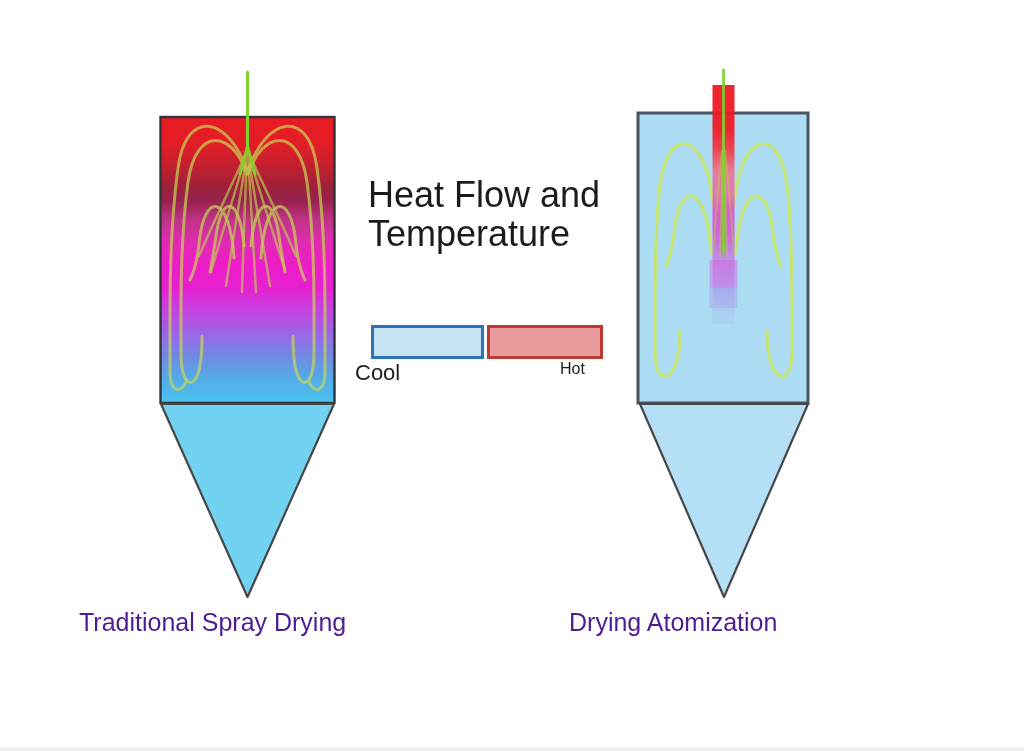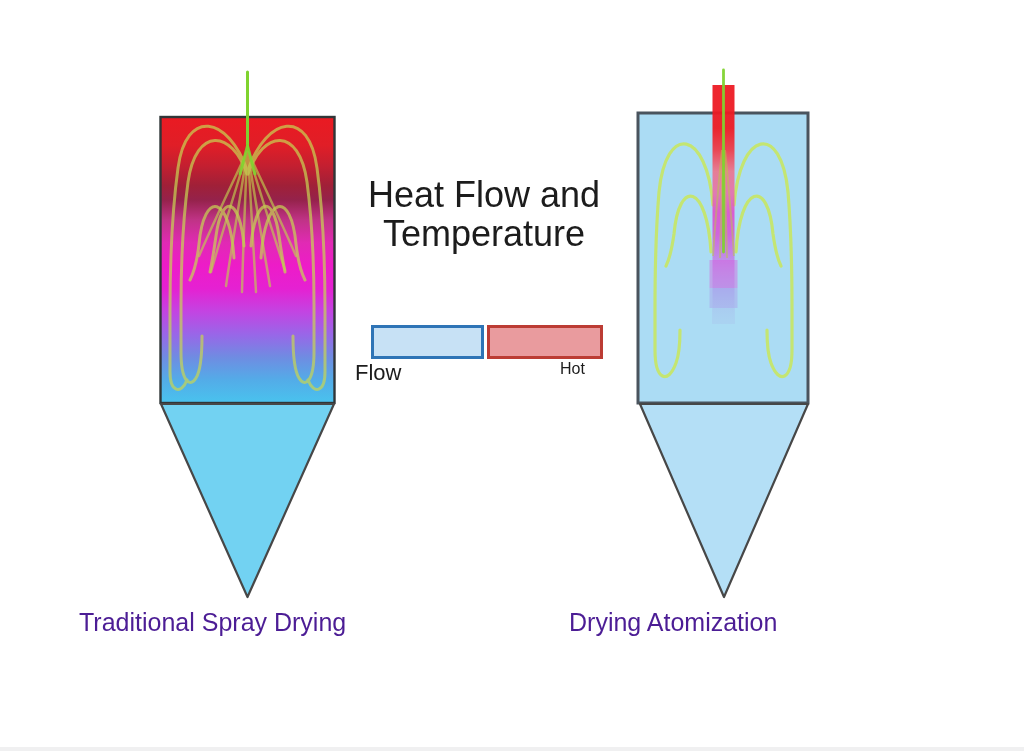--- a/index.html
+++ b/index.html
@@ -1,21 +1,21 @@
 <!DOCTYPE html>
 <html><head>
 <meta charset="utf-8">
 <style>
   html,body{margin:0;padding:0;background:#fff;}
   #stage{
     position:relative;width:1024px;height:751px;background:#ffffff;overflow:hidden;
     font-family:"Liberation Sans","DejaVu Sans",sans-serif;
   }
   #diagram-svg{position:absolute;left:0;top:0;}
-  .txt{position:absolute;color:#1c1c1c;text-align:center;}
+  .txt{position:absolute;color:#1c1c1c;}
   #title{left:368px;top:176px;font-size:36px;line-height:38.5px;letter-spacing:0px;}
   #title span{display:block;}
   .swatch{position:absolute;box-sizing:border-box;}
   #cool-swatch{left:371px;top:325px;width:113px;height:34px;border:3.5px solid #2E74B6;}
   #hot-swatch{left:487px;top:325px;width:116px;height:34px;border:3.5px solid #BC3C34;}
   #cool-label{left:355px;top:360px;font-size:22px;}
   #hot-label{left:560px;top:360px;font-size:16px;}
   .caption{position:absolute;top:608px;font-size:25px;color:#4c1d95;white-space:nowrap;}
   #caption-left{left:79px;}
   #caption-right{left:569px;}
@@ -137,20 +137,20 @@
     </g>
   </svg>
 
   <div id="title" class="txt">
     <span>Heat Flow and</span>
     <span>Temperature</span>
   </div>
 
   <div id="cool-swatch" class="swatch" style="background: rgb(199, 225, 245);"></div>
   <div id="hot-swatch" class="swatch" style="background: rgb(233, 155, 158);"></div>
-  <div id="cool-label" class="txt">Flow</div>
+  <div id="cool-label" class="txt">Cool</div>
   <div id="hot-label" class="txt">Hot</div>
 
   <div id="caption-left" class="caption">Traditional Spray Drying</div>
   <div id="caption-right" class="caption">Drying Atomization</div>
 
   <div id="bottom-strip"></div>
 </div>
 
 </body></html>

